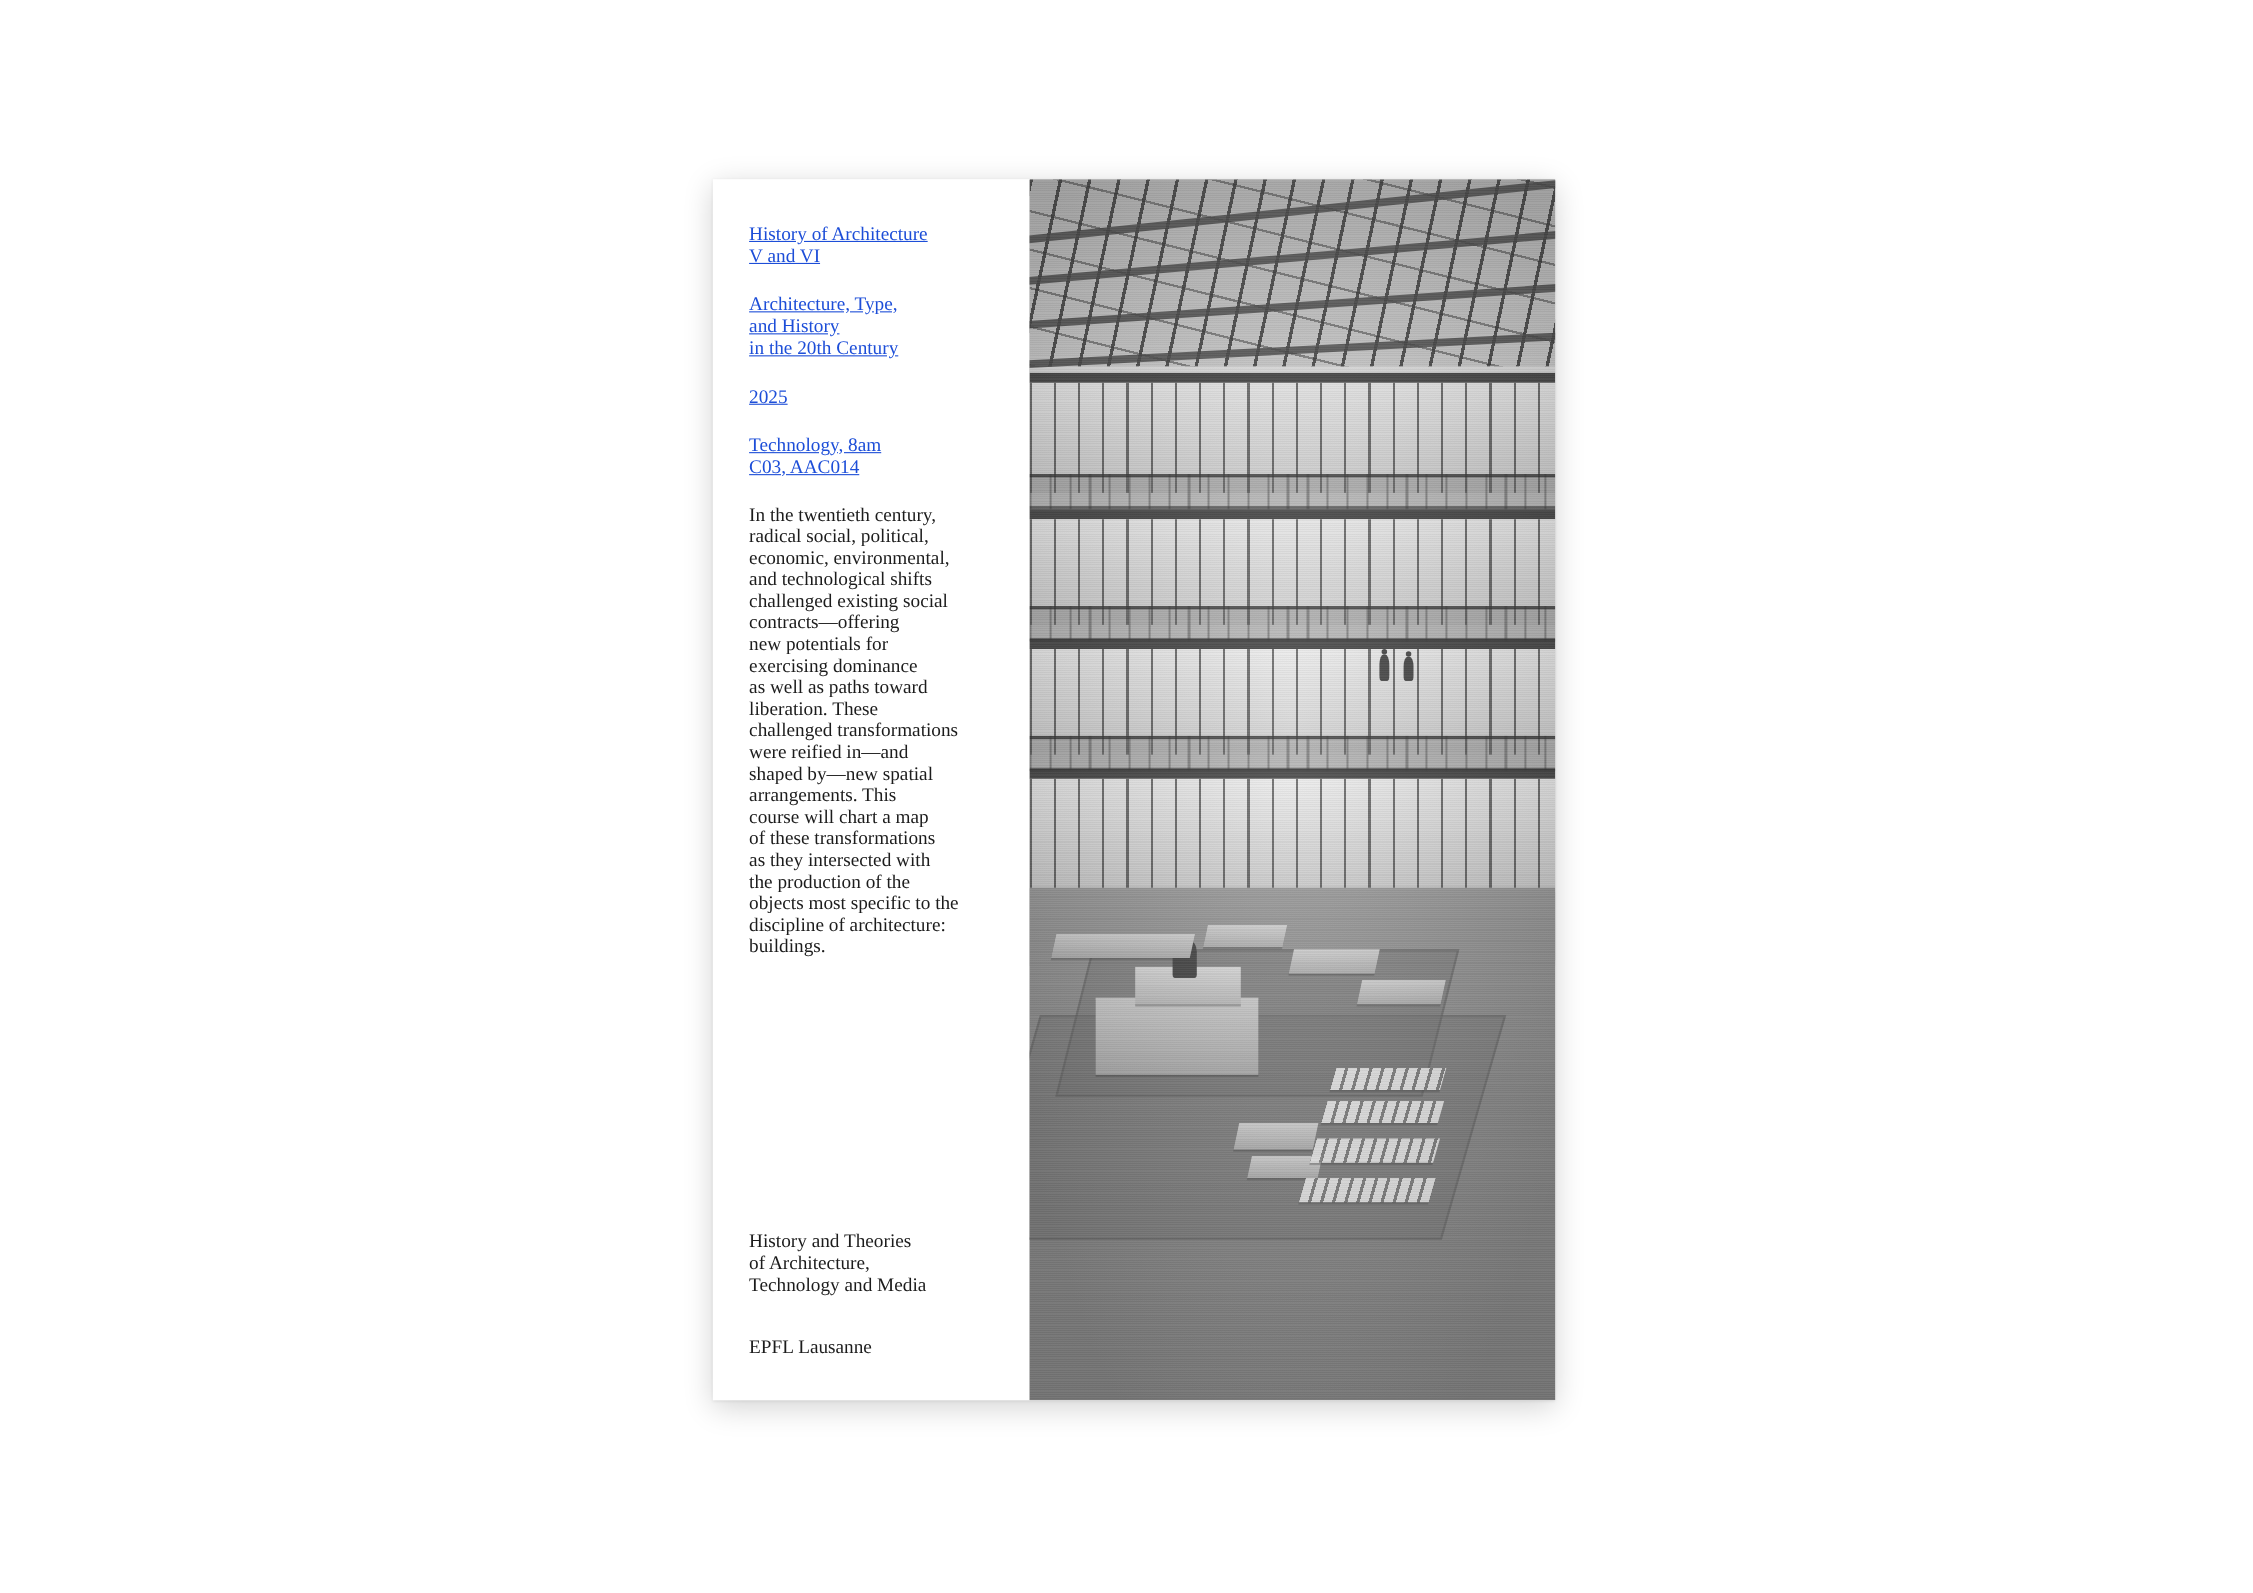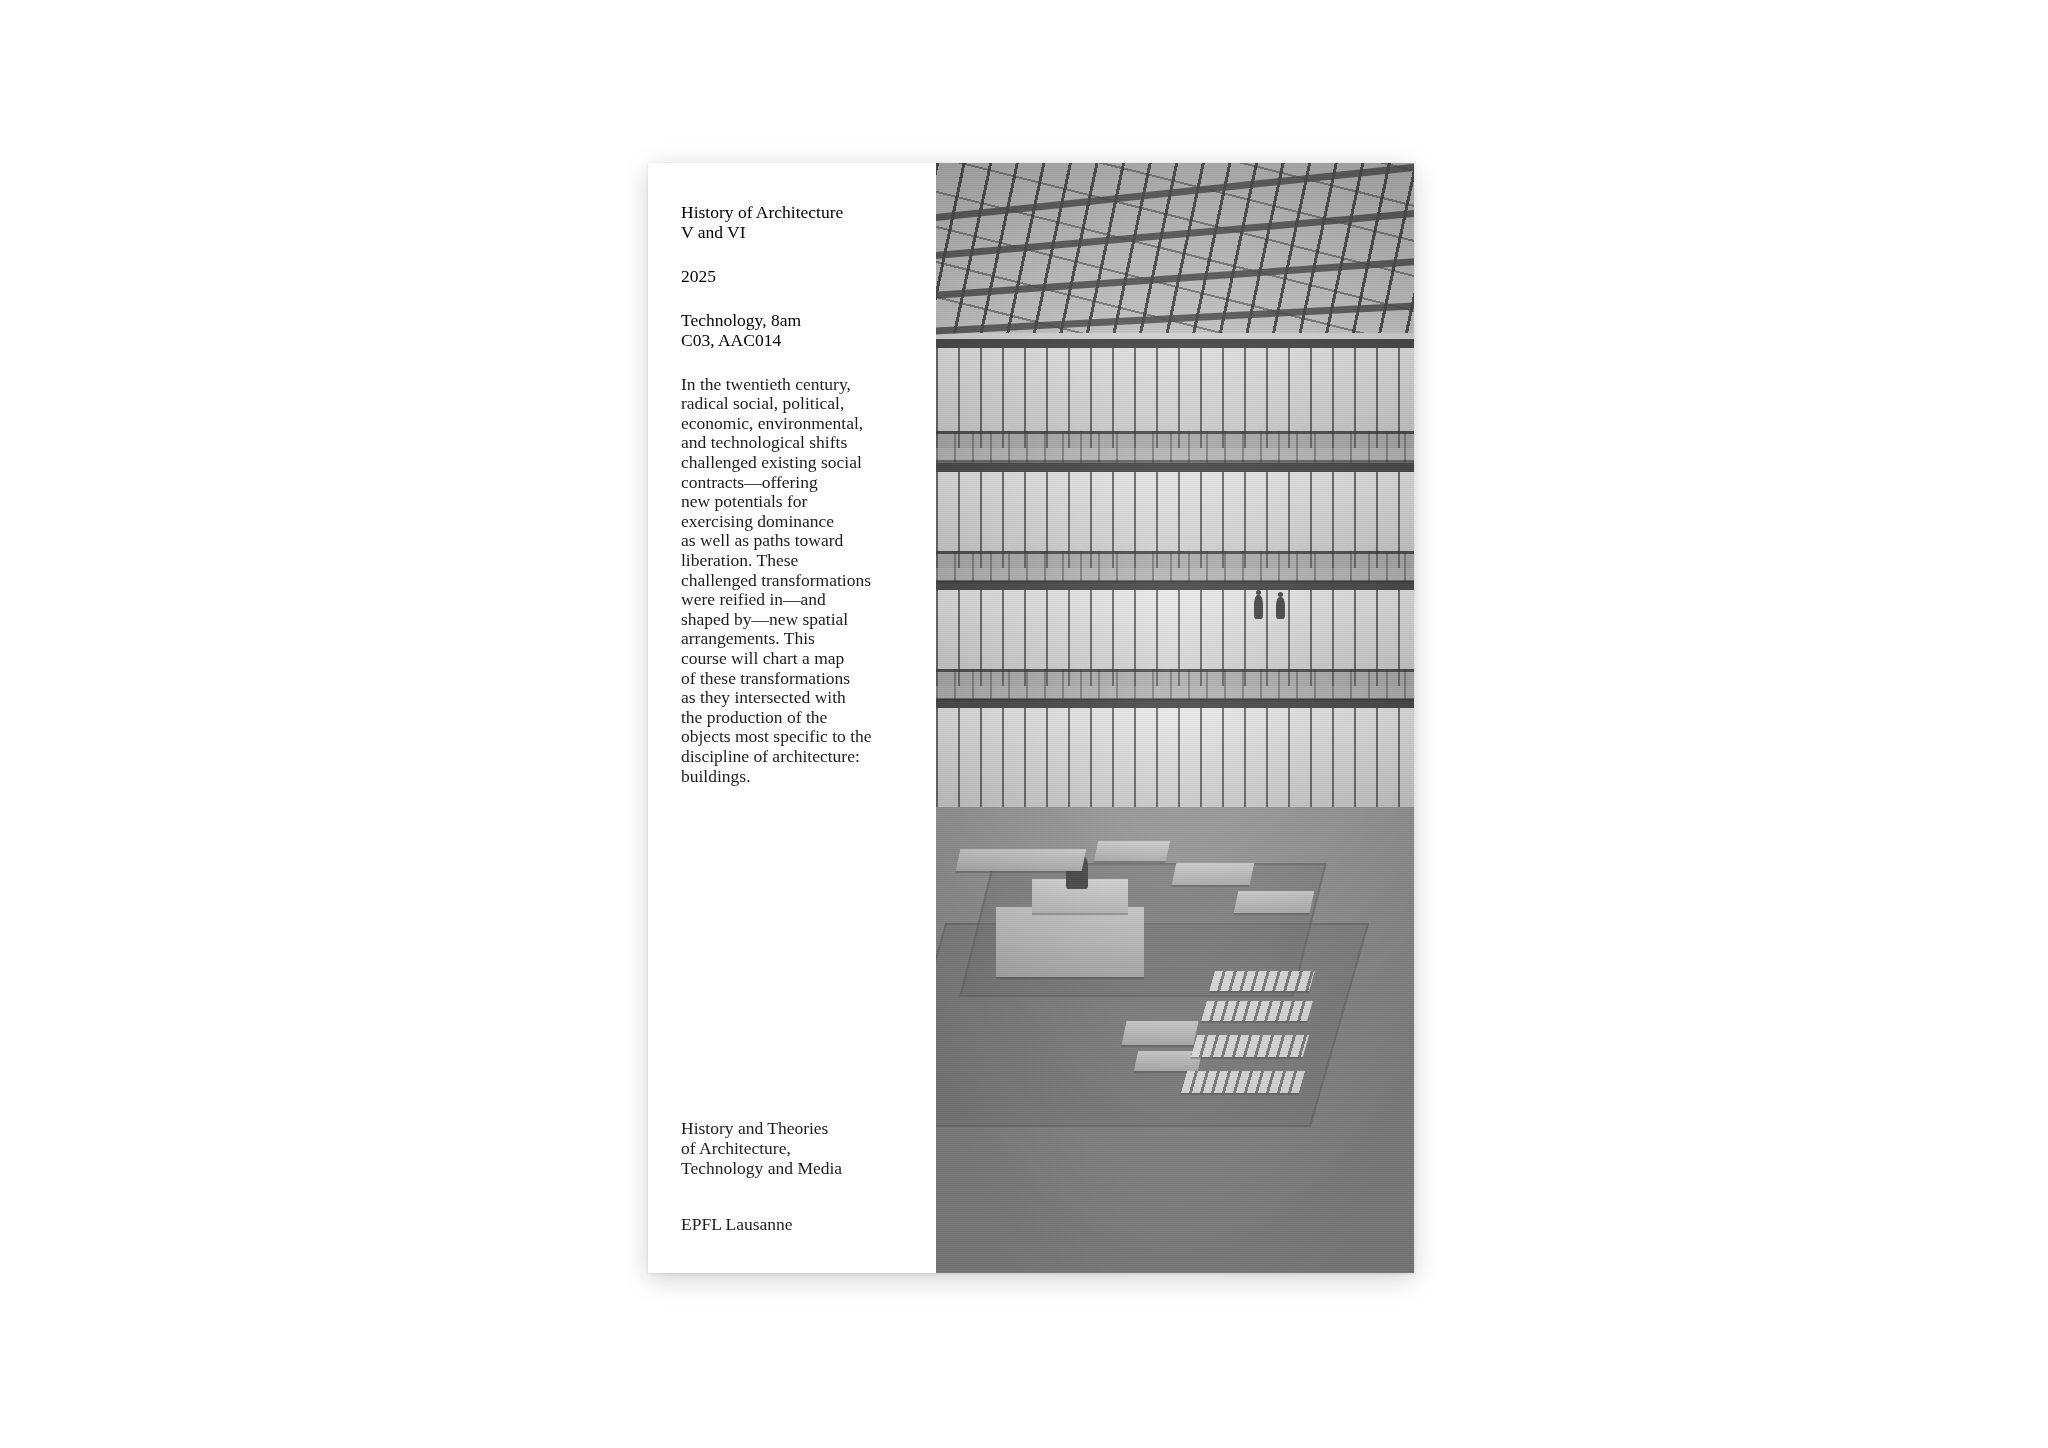--- a/index.html
+++ b/index.html
@@ -43,21 +43,22 @@
     padding: 40px 0 0 33px;
     box-sizing: border-box;
     background: #ffffff;
     position: relative;
   }
 
   .blk {
     font-size: 17.5px;
     line-height: 1.14;
     letter-spacing: 0.0px;
-    color: #000000;
+    color: #1d4ed8;
+    text-decoration: underline;
   }
   .blk + .blk { margin-top: 24px; }
 
   .blk .ln { display: block; white-space: pre; }
 
   .desc {
     margin-top: 24px;
     font-size: 17.5px;
     line-height: 1.12;
     color: #1c1c1c;
@@ -203,20 +204,25 @@
 
   <div class="poster">
 
     <div class="text-col">
 
       <div class="blk">
         <span class="ln">History of Architecture</span>
         <span class="ln">V and VI</span>
       </div>
 
+      <div class="blk">
+        <span class="ln">Architecture, Type,</span>
+        <span class="ln">and History</span>
+        <span class="ln">in the 20th Century</span>
+      </div>
 
       <div class="blk">
         <span class="ln">2025</span>
       </div>
 
       <div class="blk">
         <span class="ln">Technology, 8am</span>
         <span class="ln">C03, AAC014</span>
       </div>
 

